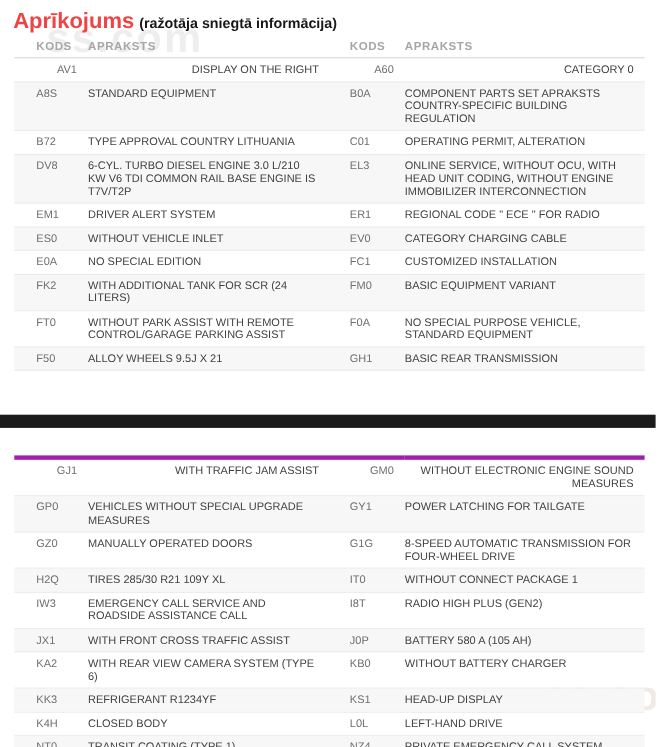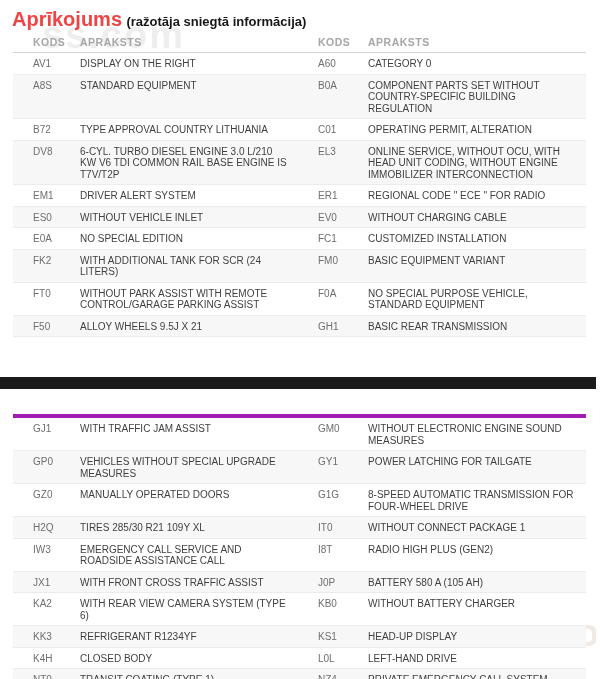--- a/index.html
+++ b/index.html
@@ -57,21 +57,21 @@
   th.code-h  { padding-left: 20px; }
   th.code-h2 { padding-left: 18px; }
   td {
     font-size: 10px;
     line-height: 11.5px;
     color: #3f3f3f;
     vertical-align: top;
     padding: 5px 10px 4px 0;
     border-top: 1px solid #ececec;
   }
-  tbody tr:first-child td { border-top: none; }
+  tbody tr:first-child td { border-top: none; text-align: right; }
   table.codes.second tbody tr:first-child td { border-top: 4px solid #a21caf; }
   table.codes { border-bottom: 1px solid #ececec; }
   td.code   { color: #6e6e6e; padding-left: 20px; white-space: nowrap; }
   td.code-r { padding-left: 18px; }
   tbody tr:nth-child(even) { background: #f7f7f7; }
 
   .gap1 { height: 40px; }
   .band { width: 600px; height: 12px; }
   .gap2 { height: 25px; }
 </style>
@@ -108,21 +108,21 @@
     <td class="code">AV1</td>
     <td class="desc">DISPLAY ON THE RIGHT</td>
     <td class="code code-r">A60</td>
     <td class="desc">CATEGORY 0</td>
   </tr>
 
   <tr>
     <td class="code">A8S</td>
     <td class="desc">STANDARD EQUIPMENT</td>
     <td class="code code-r">B0A</td>
-    <td class="desc">COMPONENT PARTS SET WITHOUT COUNTRY-SPECIFIC BUILDING REGULATION</td>
+    <td class="desc">COMPONENT PARTS SET APRAKSTS COUNTRY-SPECIFIC BUILDING REGULATION</td>
   </tr>
 
   <tr>
     <td class="code">B72</td>
     <td class="desc">TYPE APPROVAL COUNTRY LITHUANIA</td>
     <td class="code code-r">C01</td>
     <td class="desc">OPERATING PERMIT, ALTERATION</td>
   </tr>
 
   <tr>
@@ -136,21 +136,21 @@
     <td class="code">EM1</td>
     <td class="desc">DRIVER ALERT SYSTEM</td>
     <td class="code code-r">ER1</td>
     <td class="desc">REGIONAL CODE " ECE " FOR RADIO</td>
   </tr>
 
   <tr>
     <td class="code">ES0</td>
     <td class="desc">WITHOUT VEHICLE INLET</td>
     <td class="code code-r">EV0</td>
-    <td class="desc">WITHOUT CHARGING CABLE</td>
+    <td class="desc">CATEGORY CHARGING CABLE</td>
   </tr>
 
   <tr>
     <td class="code">E0A</td>
     <td class="desc">NO SPECIAL EDITION</td>
     <td class="code code-r">FC1</td>
     <td class="desc">CUSTOMIZED INSTALLATION</td>
   </tr>
 
   <tr>

